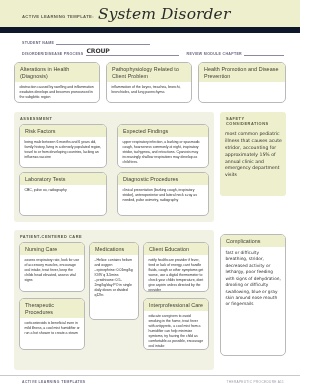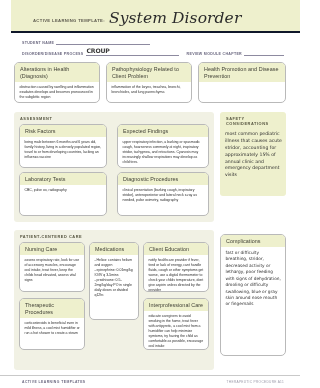--- a/index.html
+++ b/index.html
@@ -7,23 +7,22 @@
     width:300px;height:388px;
     background:#ffffff;
     font-family:"Liberation Sans", sans-serif;
     overflow:hidden;
     position:relative;
   }
   
   .banner{
     position:absolute;left:0;top:0;width:300px;height:33px;
     background:#eef0cd;
-    border-bottom:2px solid #0f172a;
+    border-bottom:6px solid #0f172a;
     box-sizing:border-box;
-    margin-left:11px;
   }
   .banner-inner{
     position:absolute;left:22px;bottom:4px;
     display:flex;align-items:baseline;gap:4px;
   }
   .alt-label{
     font-size:4.2px;letter-spacing:.35px;font-weight:bold;
     color:#5d5a4e;text-transform:uppercase;
     position:relative;top:-1px;
   }

